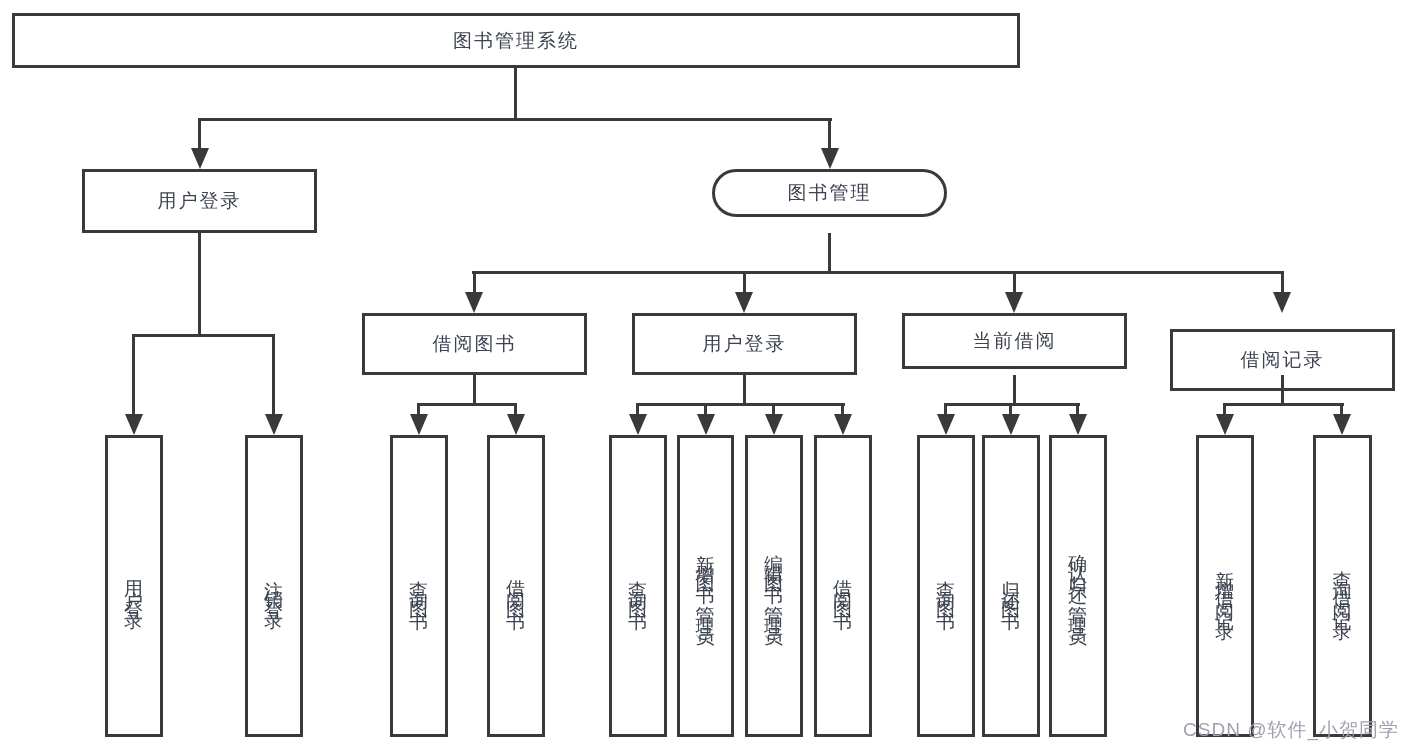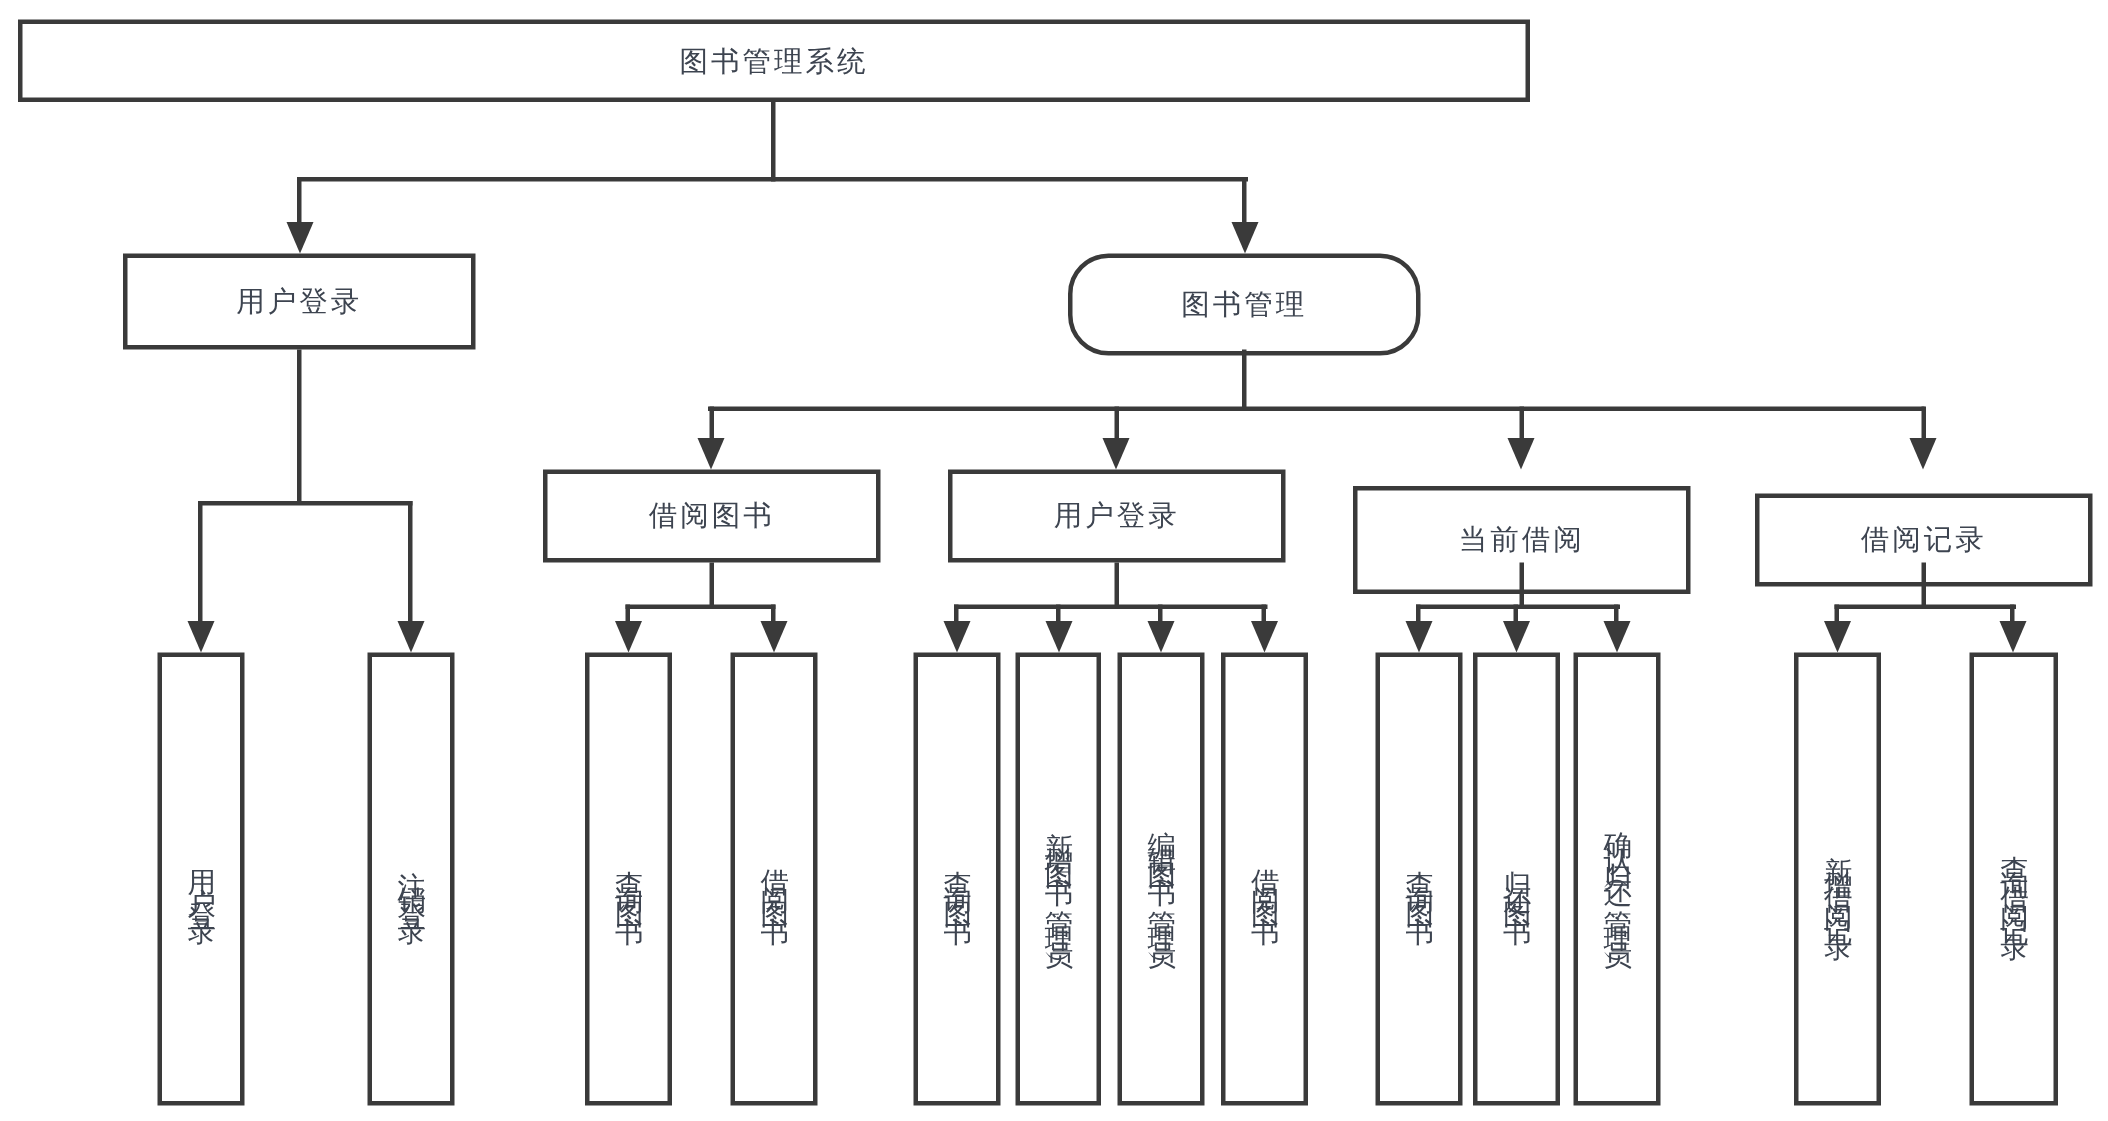--- a/index.html
+++ b/index.html
@@ -31,25 +31,25 @@
   }
 </style>
 </head>
 <body>
 
 <div id="canvas">
 
   <div class="box hbox" style="left:12px; top:13px; width:1008px; height:55px;">图书管理系统</div>
 
   <div class="box hbox" style="left:82px; top:169px; width:235px; height:64px;">用户登录</div>
-  <div class="box hbox" style="left:712px; top:169px; width:235px; height:68px;border-radius:27px;">图书管理</div>
+  <div class="box hbox" style="left:712px; top:169px; width:235px; height:48px;border-radius:27px;">图书管理</div>
 
   <div class="box hbox" style="left:362px; top:313px; width:225px; height:62px;">借阅图书</div>
   <div class="box hbox" style="left:632px; top:313px; width:225px; height:62px;">用户登录</div>
-  <div class="box hbox" style="left:902px; top:324px; width:225px; height:72px;">当前借阅</div>
+  <div class="box hbox" style="left:902px; top:313px; width:225px; height:56px;">当前借阅</div>
   <div class="box hbox" style="left:1170px; top:329px; width:225px; height:62px;">借阅记录</div>
 
   <div class="box vbox" style="left:105px; top:435px; width:58px; height:302px;">用户登录</div>
   <div class="box vbox" style="left:245px; top:435px; width:58px; height:302px;">注销登录</div>
 
   <div class="box vbox" style="left:390px; top:435px; width:58px; height:302px;">查询图书</div>
   <div class="box vbox" style="left:487px; top:435px; width:58px; height:302px;">借阅图书</div>
 
   <div class="box vbox" style="left:609px; top:435px; width:58px; height:302px;">查询图书</div>
   <div class="box vbox" style="left:677px; top:435px; width:57px; height:302px;">新增图书（管理员）</div>
@@ -115,13 +115,14 @@
   <div class="vl" style="left:1076px; top:403px; height:13px;"></div>
   <div class="arrow" style="left:1069px; top:414px;"></div>
 
   <div class="vl" style="left:1281px; top:375px; height:31px;"></div>
   <div class="hl" style="left:1223px; top:403px; width:121px;"></div>
   <div class="vl" style="left:1223px; top:403px; height:13px;"></div>
   <div class="arrow" style="left:1216px; top:414px;"></div>
   <div class="vl" style="left:1340px; top:403px; height:13px;"></div>
   <div class="arrow" style="left:1333px; top:414px;"></div>
 
+  <div class="watermark">CSDN @软件_小贺同学</div>
 </div>
 
 </body></html>

